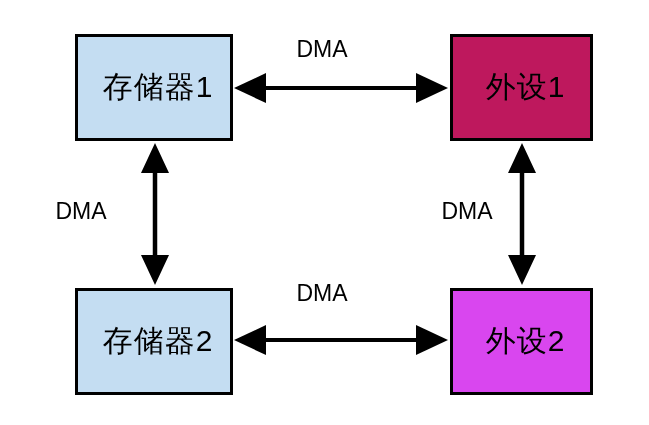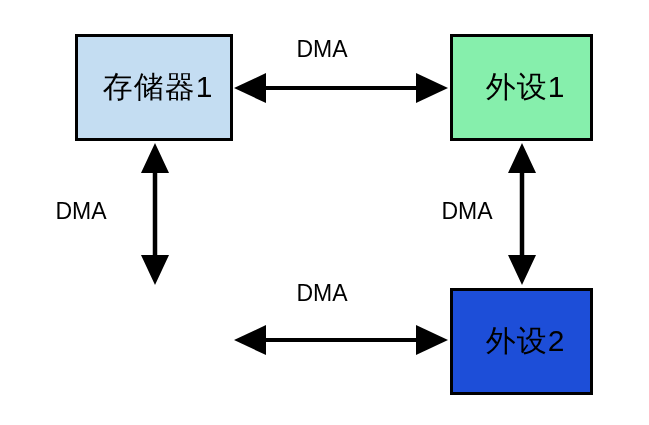--- a/index.html
+++ b/index.html
@@ -17,23 +17,23 @@
     box-sizing: border-box;
     display: flex;
     align-items: center;
     justify-content: center;
     font-size: 30px;
     color: #000000;
     letter-spacing: 1px;
     padding-left: 8px;
   }
   .node-memory1    { left: 75px;  top: 34px;  width: 158px; height: 107px; background: #c4ddf2; }
-  .node-peripheral1{ left: 450px; top: 34px;  width: 143px; height: 107px; background: #86efac; }
+  .node-peripheral1{ left: 450px; top: 34px;  width: 143px; height: 107px; background: #be185d; }
   .node-memory2    { left: 75px;  top: 288px; width: 158px; height: 107px; background: #c4ddf2; }
-  .node-peripheral2{ left: 450px; top: 288px; width: 143px; height: 107px; background: #1d4ed8; }
+  .node-peripheral2{ left: 450px; top: 288px; width: 143px; height: 107px; background: #d946ef; }
 
   .arrow-layer {
     position: absolute;
     left: 0; top: 0;
     width: 649px; height: 425px;
   }
   .edge-label {
     position: absolute;
     transform: translateX(-50%);
     font-size: 23px;
@@ -85,20 +85,23 @@
       <polygon points="522,285 508,255 536,255" stroke="none"></polygon>
     </g>
   </svg>
 
   <div class="node node-memory1">
     <span>存储器1</span>
   </div>
   <div class="node node-peripheral1">
     <span>外设1</span>
   </div>
+  <div class="node node-memory2">
+    <span>存储器2</span>
+  </div>
   <div class="node node-peripheral2">
     <span>外设2</span>
   </div>
 
   <div class="edge-label edge-label-top">DMA</div>
   <div class="edge-label edge-label-bottom">DMA</div>
   <div class="edge-label edge-label-left">DMA</div>
   <div class="edge-label edge-label-right">DMA</div>
 
 </div>

